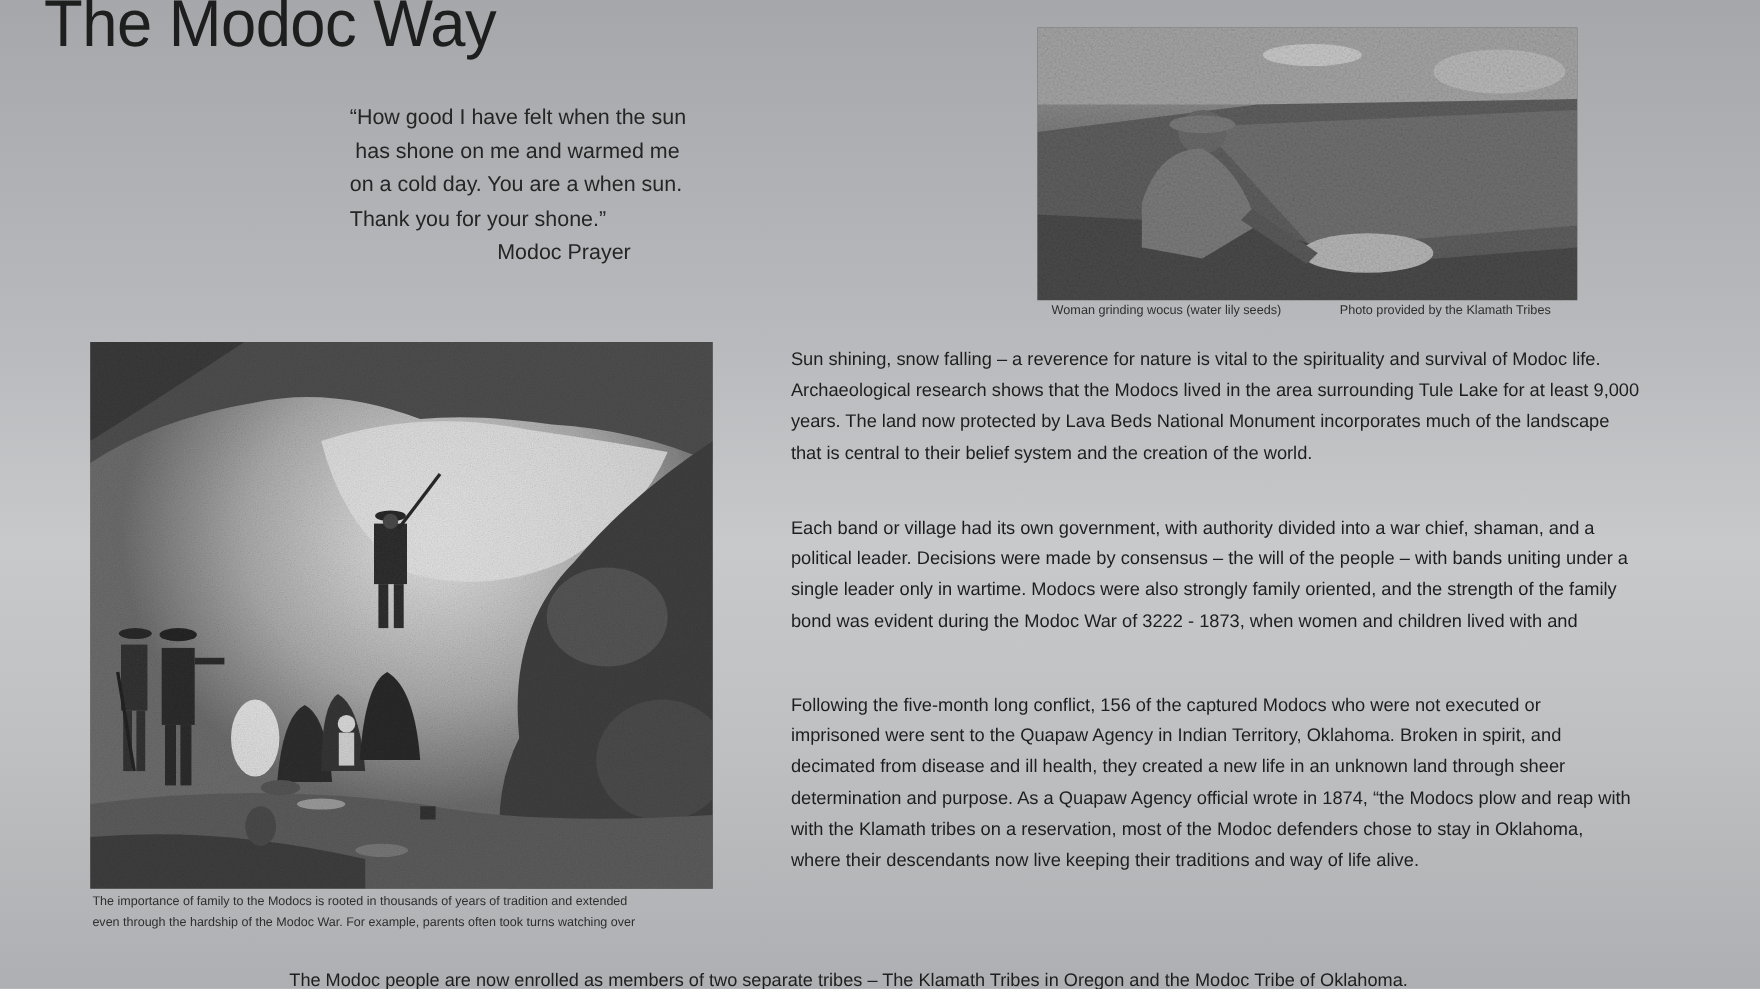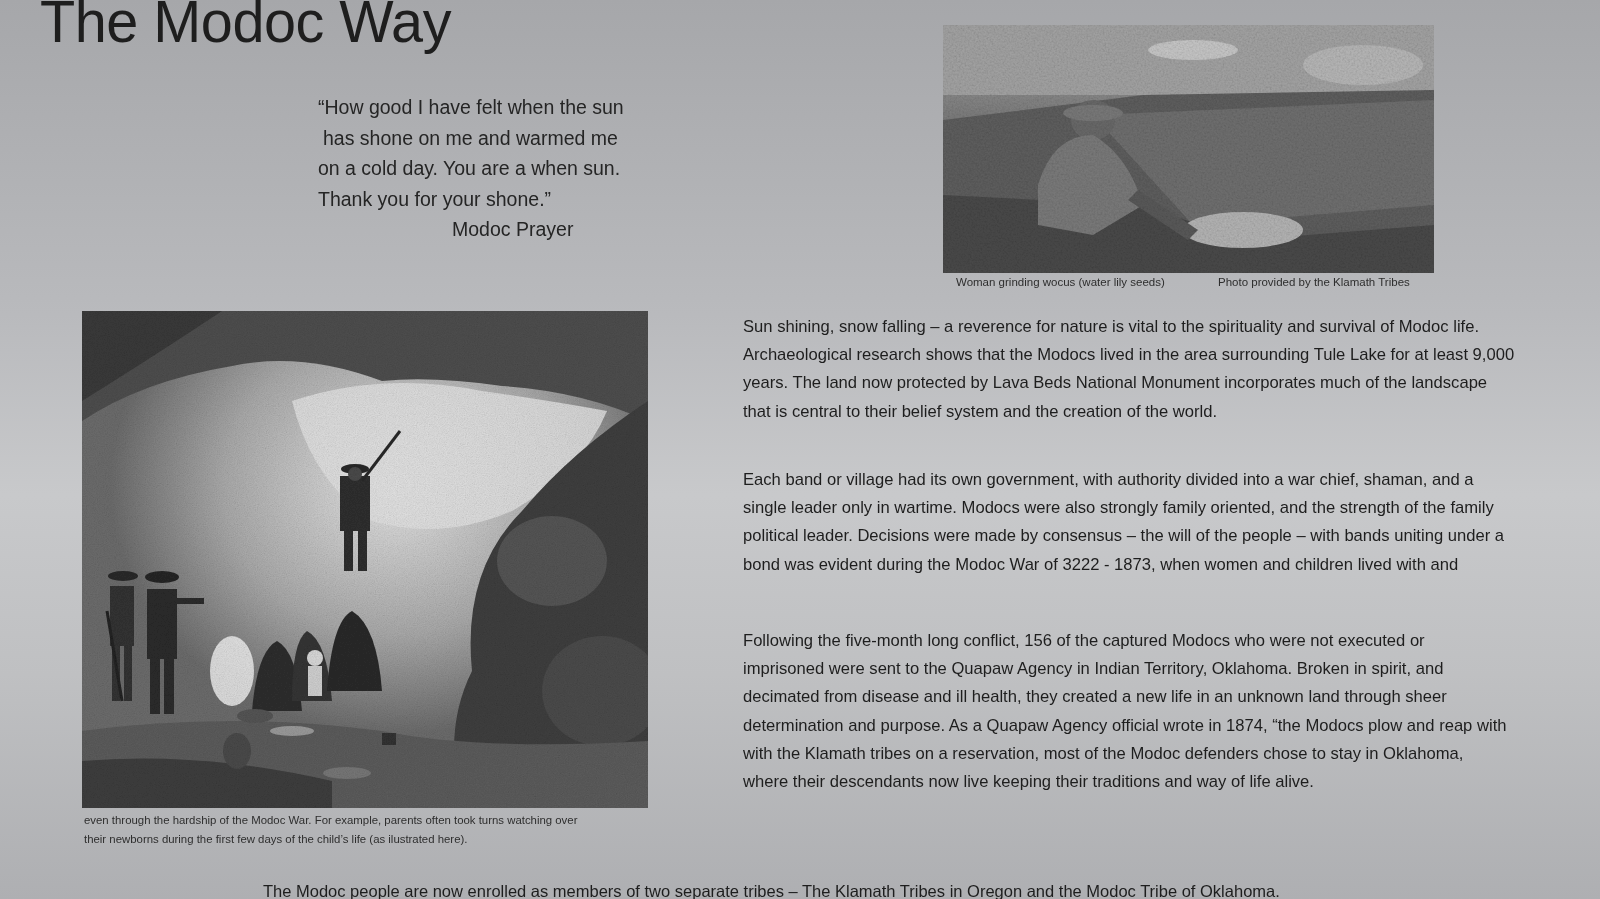--- a/index.html
+++ b/index.html
@@ -41,21 +41,21 @@
     .cap-cave {
       position: absolute; left: 84px; top: 811px; width: 570px;
       font-size: 11.4px; line-height: 18.5px; color: #2e2e2e;
     }
     .cap-cave div { white-space: nowrap; }
 
     .body-text {
       position: absolute; left: 719px; width: 820px;
       font-size: 16.6px; line-height: 28.2px; color: #1e1e1e;
     }
-    .body-text div { white-space: nowrap; margin-left: 24px; }
+    .body-text div { white-space: nowrap; }
     .p1 { top: 313px; }
     .p2 { top: 466px; }
     .p3 { top: 627px; }
 
     .footer-line {
       position: absolute; left: 263px; top: 882px;
       font-size: 16.5px; color: #1e1e1e; white-space: nowrap;
     }
   </style>
 </head>
@@ -174,35 +174,35 @@
 
       <ellipse cx="173" cy="405" rx="18" ry="7" fill="#555"></ellipse>
       <ellipse cx="210" cy="420" rx="22" ry="5" fill="#9a9a9a"></ellipse>
       <ellipse cx="265" cy="462" rx="24" ry="6" fill="#777"></ellipse>
       <rect x="300" y="422" width="14" height="12" fill="#333"></rect>
       <ellipse cx="155" cy="440" rx="14" ry="18" fill="#4a4a4a"></ellipse>
     </g>
   </svg>
 </div>
 <div class="cap-cave">
+  <div>The importance of family to the Modocs is rooted in thousands of years of tradition and extended</div>
   <div>even through the hardship of the Modoc War. For example, parents often took turns watching over</div>
-  <div>their newborns during the first few days of the child’s life (as ilustrated here).</div>
 </div>
 
 <div class="body-text p1">
   <div>Sun shining, snow falling – a reverence for nature is vital to the spirituality and survival of Modoc life.</div>
   <div>Archaeological research shows that the Modocs lived in the area surrounding Tule Lake for at least 9,000</div>
   <div>years. The land now protected by Lava Beds National Monument incorporates much of the landscape</div>
   <div>that is central to their belief system and the creation of the world.</div>
 </div>
 
 <div class="body-text p2">
   <div>Each band or village had its own government, with authority divided into a war chief, shaman, and a</div>
+  <div>political leader. Decisions were made by consensus – the will of the people – with bands uniting under a</div>
   <div>single leader only in wartime. Modocs were also strongly family oriented, and the strength of the family</div>
-  <div>political leader. Decisions were made by consensus – the will of the people – with bands uniting under a</div>
   <div>bond was evident during the Modoc War of 3222 - 1873, when women and children lived with and</div>
 </div>
 
 <div class="body-text p3">
   <div>Following the five-month long conflict, 156 of the captured Modocs who were not executed or</div>
   <div>imprisoned were sent to the Quapaw Agency in Indian Territory, Oklahoma. Broken in spirit, and</div>
   <div>decimated from disease and ill health, they created a new life in an unknown land through sheer</div>
   <div>determination and purpose. As a Quapaw Agency official wrote in 1874, “the Modocs plow and reap with</div>
   <div>with the Klamath tribes on a reservation, most of the Modoc defenders chose to stay in Oklahoma,</div>
   <div>where their descendants now live keeping their traditions and way of life alive.</div>

